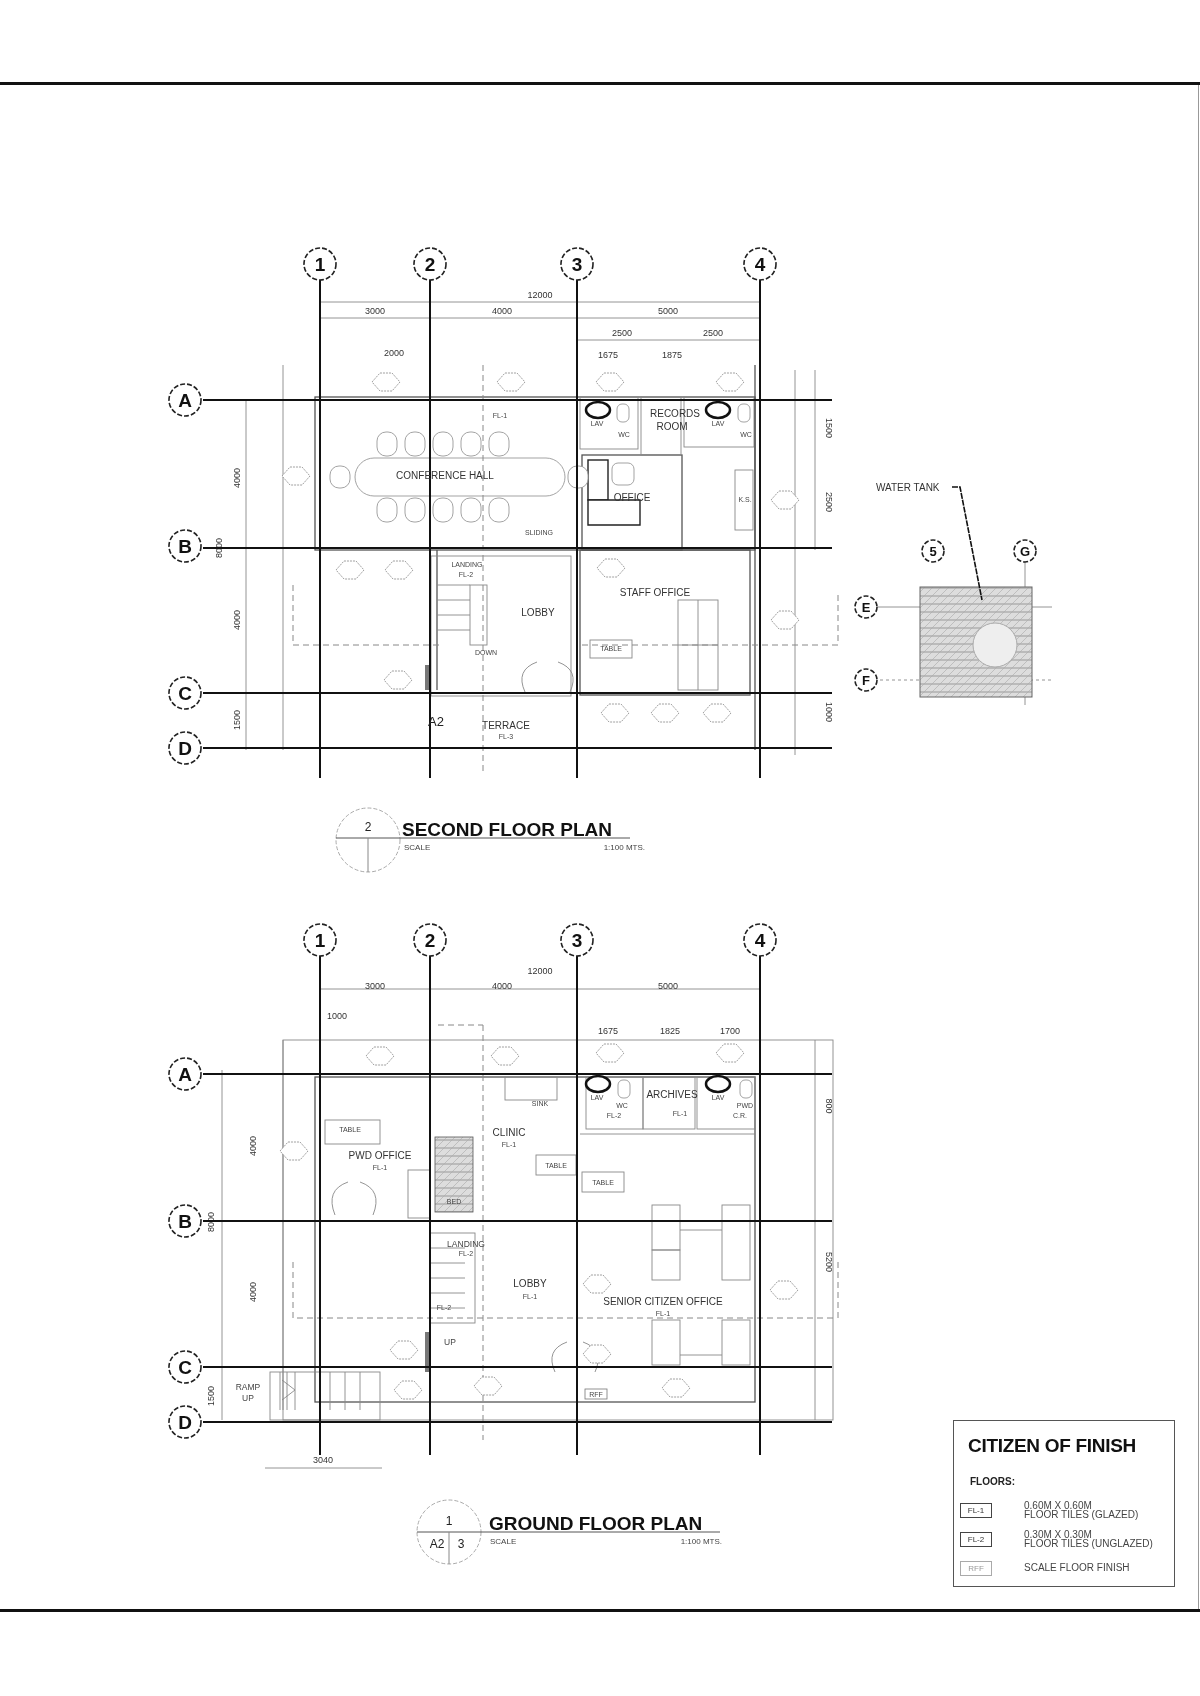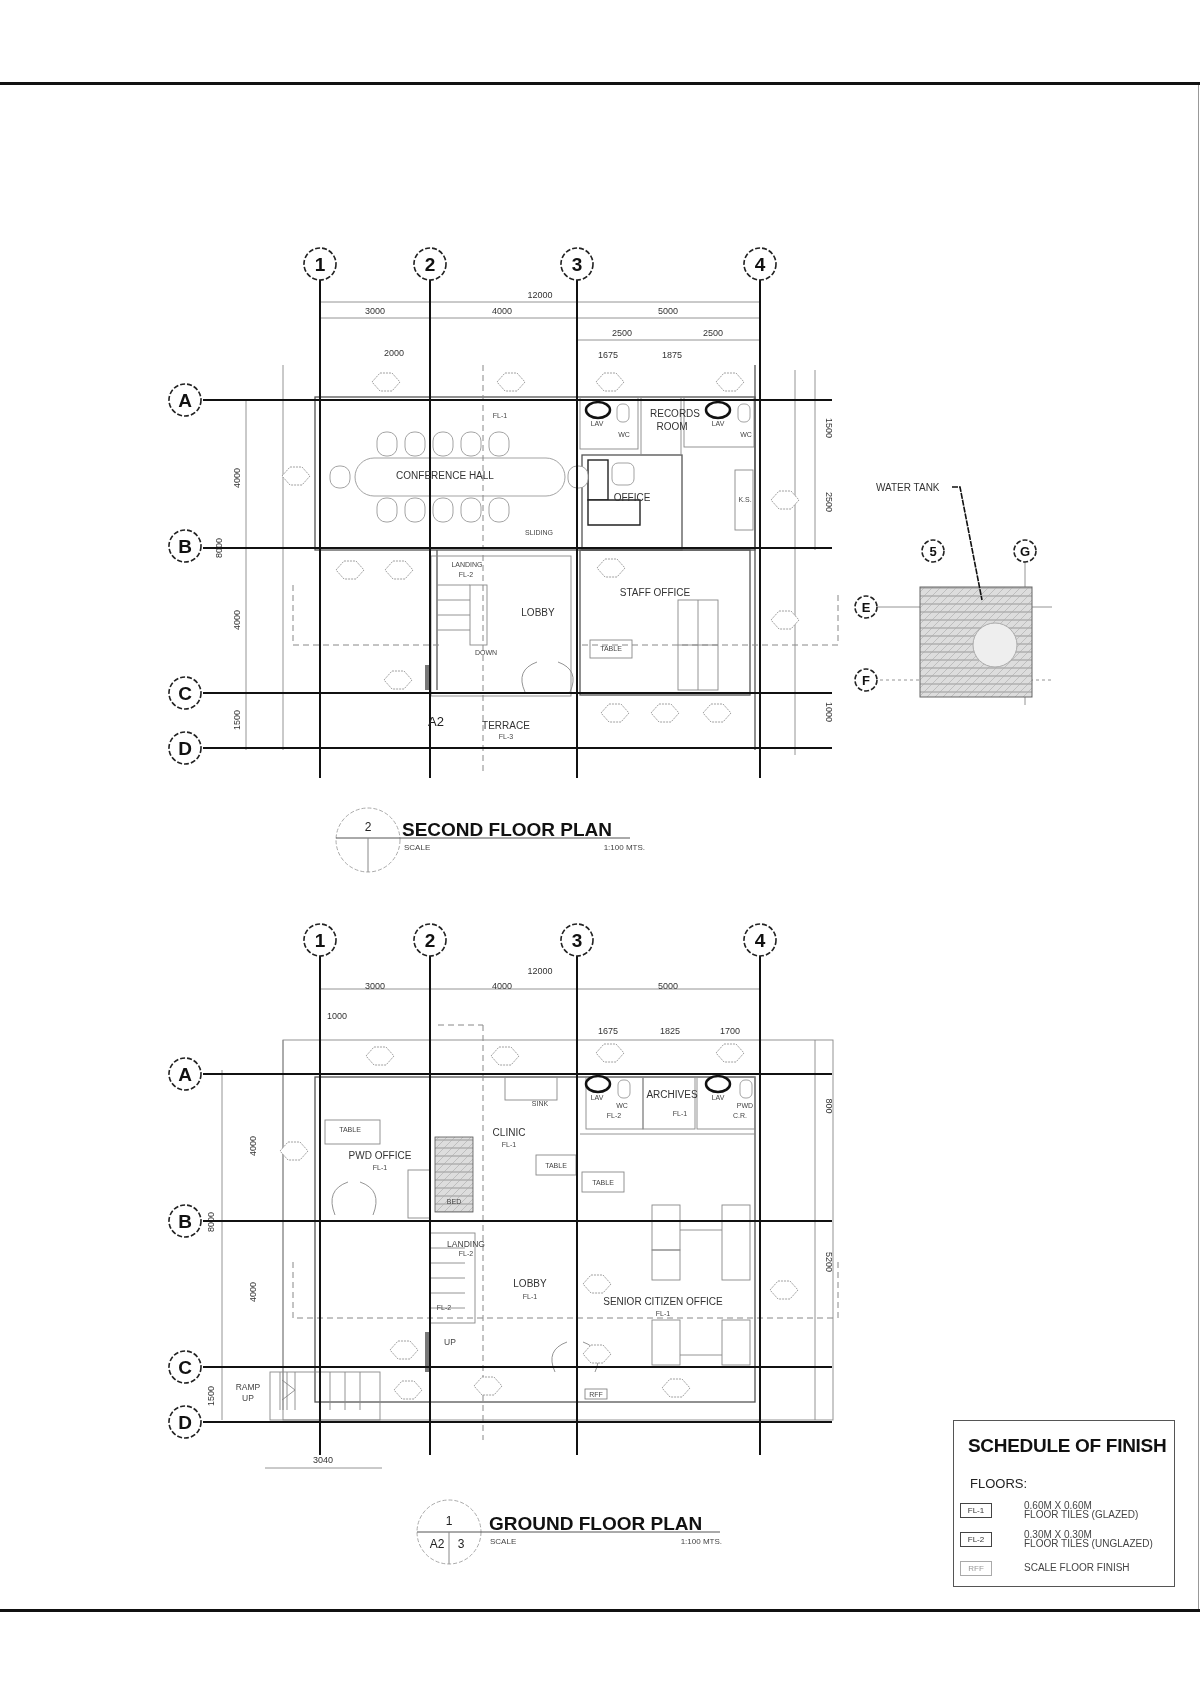--- a/index.html
+++ b/index.html
@@ -18,21 +18,21 @@
   .dim { font-size:9px; fill:#333; text-anchor:middle; }
   .room { font-size:10px; fill:#333; text-anchor:middle; }
   .tag { font-size:7px; fill:#444; text-anchor:middle; }
   .hex { fill:#fff; stroke:#888; stroke-width:0.8; stroke-dasharray:2 1; }
   .title { font-size:19px; font-weight:bold; fill:#111; }
   .sub { font-size:8px; fill:#444; }
   .chair { fill:#fff; stroke:#999; stroke-width:0.9; }
   .hatch { fill:url(#hatch); stroke:#666; stroke-width:1; }
   .sched-box { position:absolute; left:953px; top:1420px; width:220px; height:165px; border:1.5px solid #555; background:#fff; }
   .sched-title { position:absolute; left:14px; top:14px; font-size:19px; font-weight:bold; color:#111; letter-spacing:-0.3px; }
-  .sched-floors { position:absolute; left:16px; top:55px; font-size:13px; font-weight:normal; color:#222; }
+  .sched-floors { position:absolute; left:16px; top:55px; font-size:10px; font-weight:bold; color:#222; }
   .sched-row { position:absolute; left:6px; width:210px; height:26px; }
   .sched-code { position:absolute; left:0; top:2px; width:30px; height:13px; border:1.2px solid #444; font-size:8px; color:#333; text-align:center; line-height:13px; }
   .sched-code.light { border-color:#aaa; color:#999; }
   .sched-desc { position:absolute; left:64px; top:0; font-size:10px; color:#444; line-height:9px; white-space:pre-line; }
 </style>
 </head>
 <body>
 
 <div id="sheet">
   <div class="border-top"></div>
@@ -406,21 +406,21 @@
         <text x="437" y="1548" style="font-size:12px;fill:#222;text-anchor:middle;">A2</text>
         <text x="461" y="1548" style="font-size:12px;fill:#222;text-anchor:middle;">3</text>
         <text x="489" y="1530" class="title">GROUND FLOOR PLAN</text>
         <text x="490" y="1544" class="sub">SCALE</text>
         <text x="722" y="1544" class="sub" style="text-anchor:end;">1:100 MTS.</text>
       </g>
     </g>
   </svg>
 
   <div class="sched-box">
-    <div class="sched-title">SCHEDULE OF FINISH</div>
+    <div class="sched-title">CITIZEN OF FINISH</div>
     <div class="sched-floors">FLOORS:</div>
     <div class="sched-row" style="top:80px;">
       <div class="sched-code">FL-1</div>
       <div class="sched-desc">0.60M X 0.60M
 FLOOR TILES (GLAZED)</div>
     </div>
     <div class="sched-row" style="top:109px;">
       <div class="sched-code">FL-2</div>
       <div class="sched-desc">0.30M X 0.30M
 FLOOR TILES (UNGLAZED)</div>

